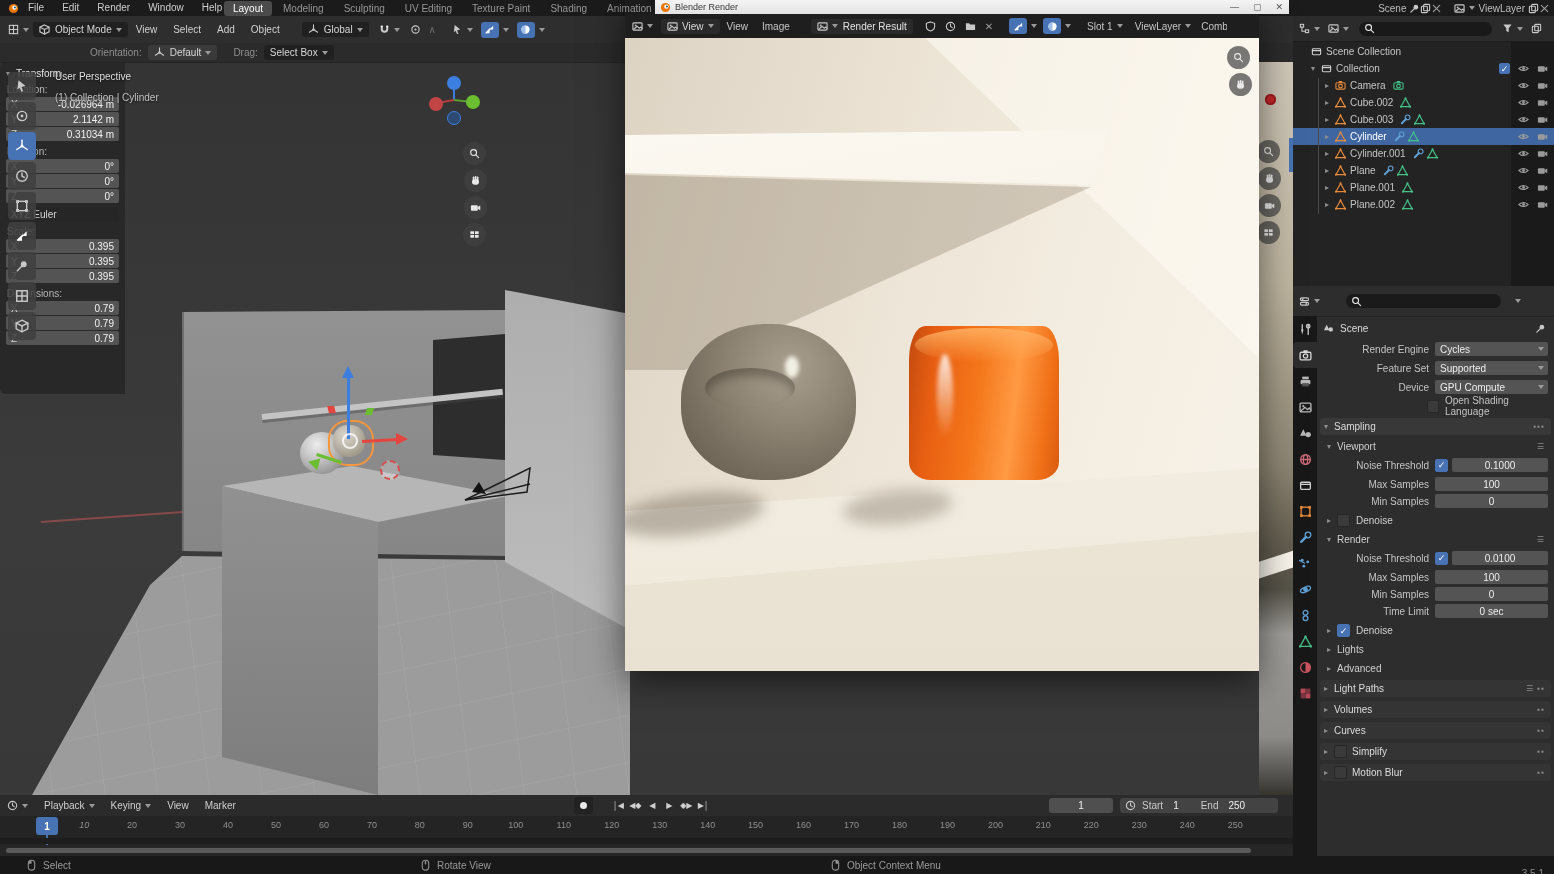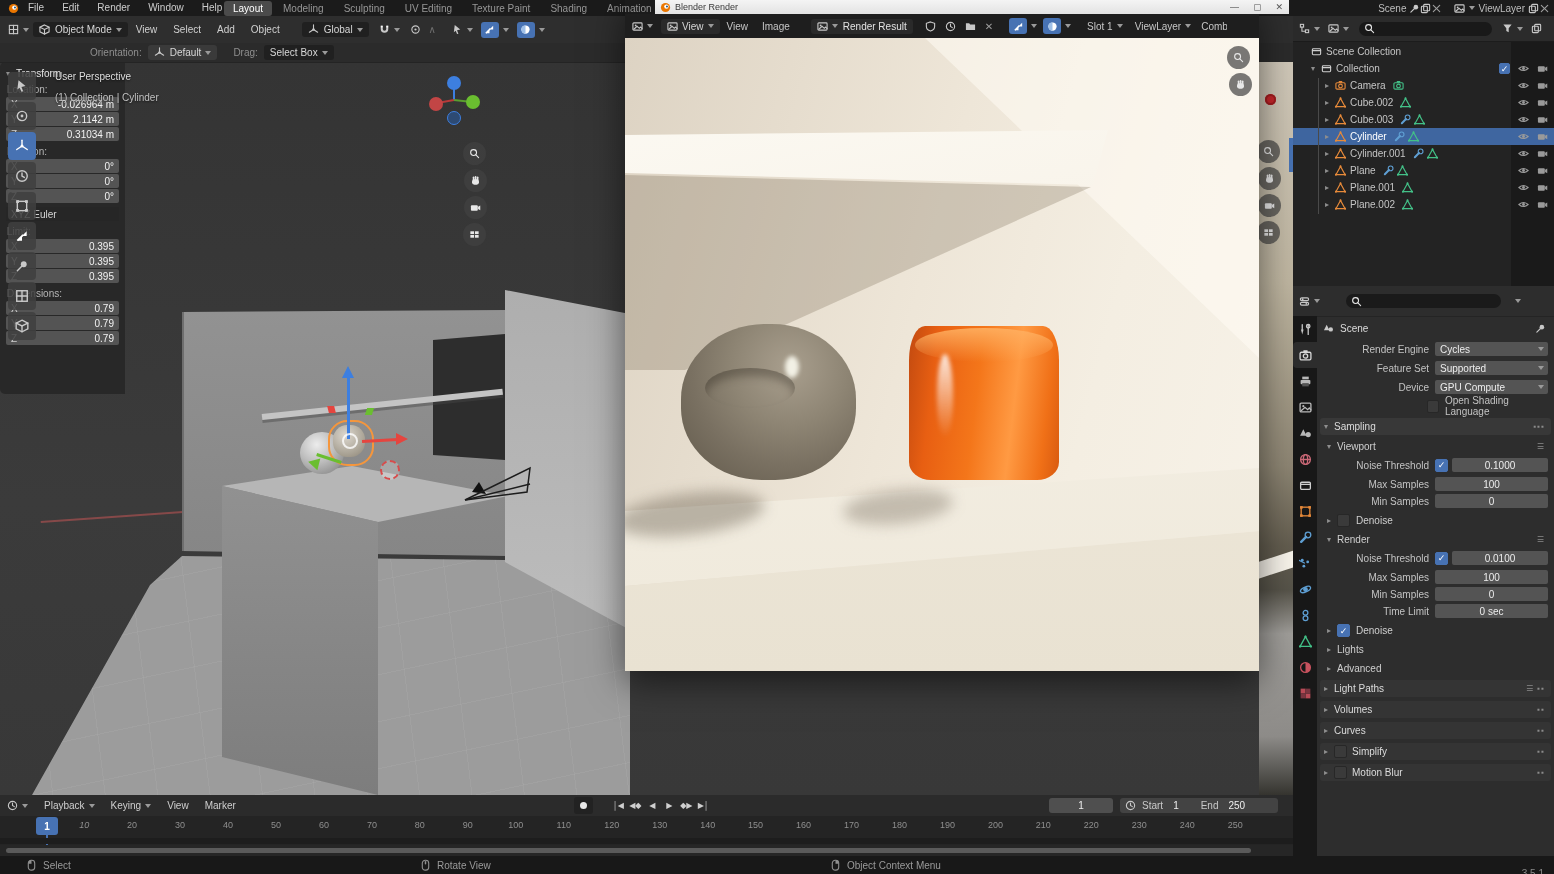--- a/index.html
+++ b/index.html
@@ -485,21 +485,21 @@
             <span class="val">0°</span>
           </div>
           <div class="np-row">
             <span class="axis">Z</span>
             <span class="val">0°</span>
           </div>
         </div>
       <div id="np-mode">
           <span>XYZ Euler</span>
         </div>
-      <div class="grplbl">Limit:</div>
+      <div class="grplbl">Scale:</div>
       <div id="np-scale">
           <div class="np-row">
             <span class="axis">X</span>
             <span class="val">0.395</span>
           </div>
           <div class="np-row">
             <span class="axis">Y</span>
             <span class="val">0.395</span>
           </div>
           <div class="np-row">

